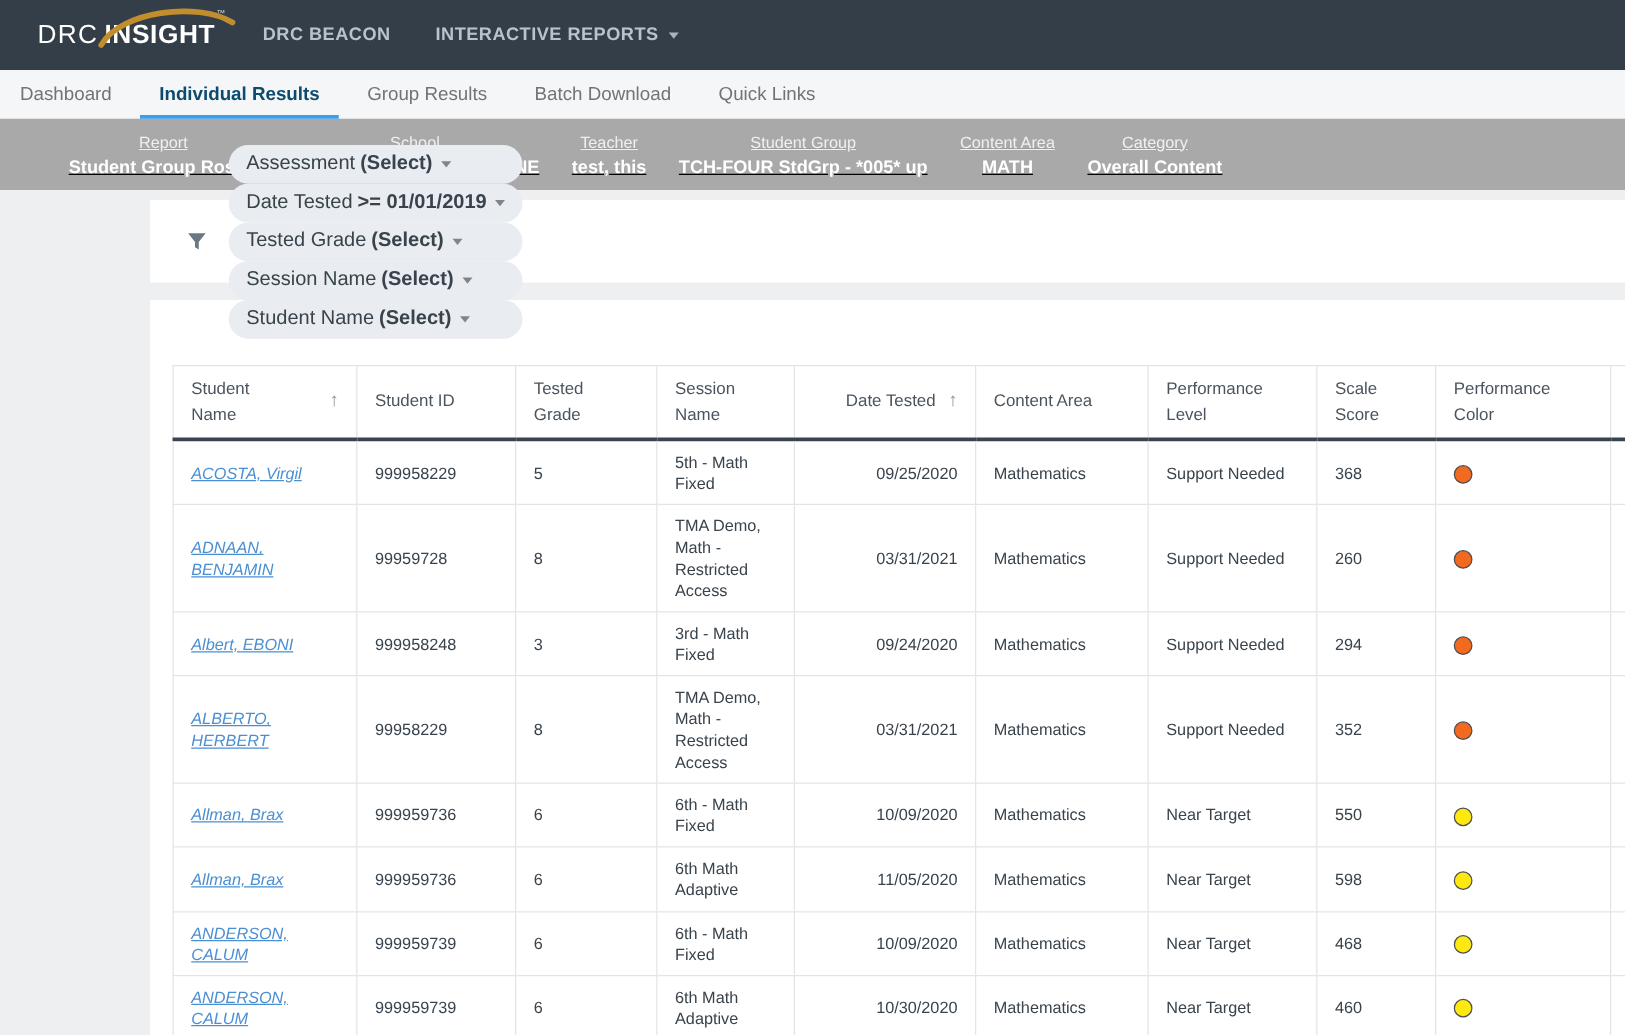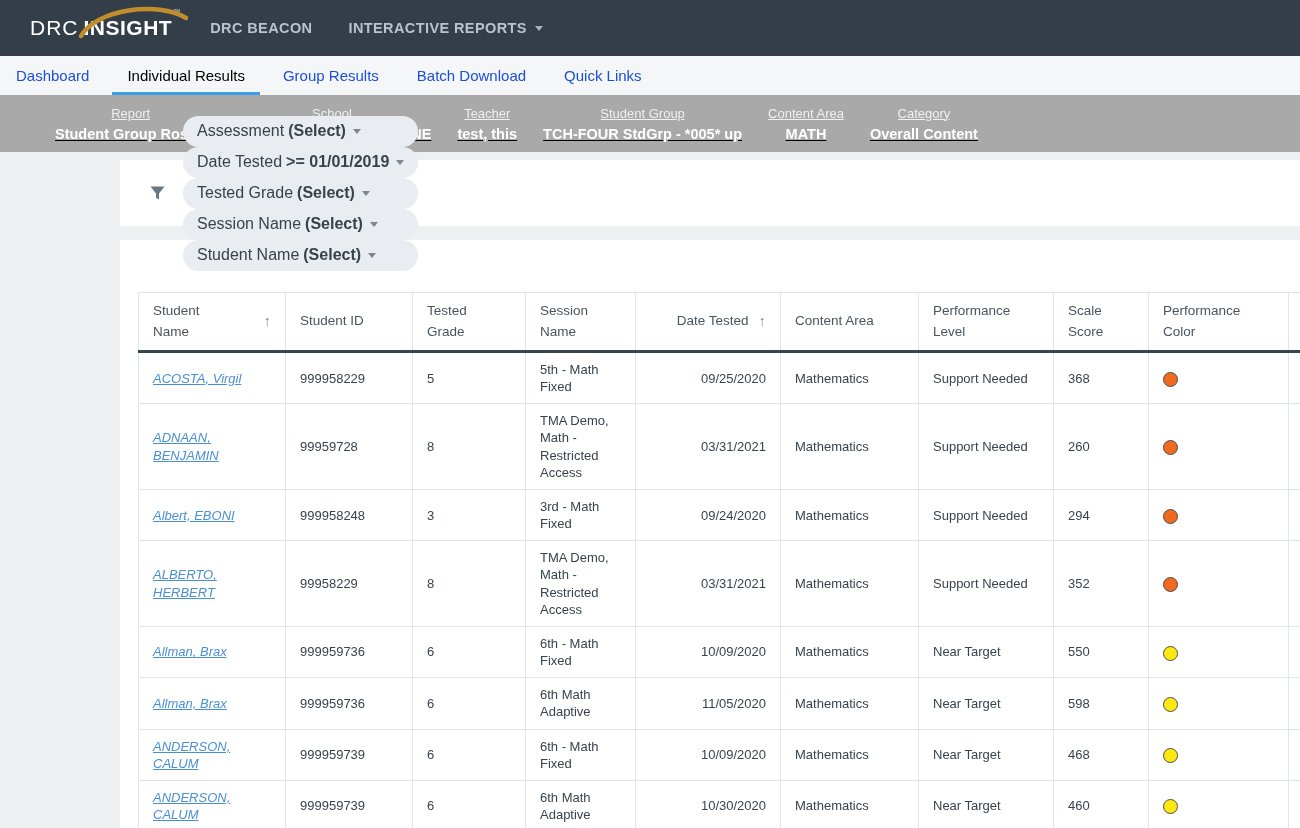--- a/index.html
+++ b/index.html
@@ -19,23 +19,23 @@
   .logo-insight { font-size:21px; font-weight:700; letter-spacing:0.5px; position:relative; z-index:1; }
   .logo-swoosh { position:absolute; left:-10px; top:-13px; width:118px; height:40px; z-index:2; pointer-events:none; }
   .logo-tm { font-size:7px; color:#cfd5da; vertical-align:top; position:relative; top:-8px; margin-left:1px; }
   .nav-items { display:flex; align-items:center; }
   .nav-item { color:#b9c3cb; font-size:14.5px; font-weight:600; letter-spacing:0.4px; margin-right:36px;
               display:flex; align-items:center; gap:8px; cursor:pointer; white-space:nowrap; }
   .caret-down { width:0; height:0; border-left:4px solid transparent; border-right:4px solid transparent; border-top:5px solid #aab3bb; }
 
   
   .tabbar { height:39px; background:#f5f6f7; display:flex; align-items:stretch; padding-left:1px; }
-  .tab { display:flex; align-items:center; padding:0 15px; margin-right:8px; font-size:15px; color:#1d4ed8;
+  .tab { display:flex; align-items:center; padding:0 15px; margin-right:8px; font-size:15px; color:#737373;
          position:relative; cursor:pointer; white-space:nowrap; }
-  .tab.active { color:#000000; font-weight:400; }
+  .tab.active { color:#0c4a6e; font-weight:700; }
   .tab.active::after { content:""; position:absolute; left:0; right:0; bottom:0; height:3px; background:#3aa0ee; }
 
   
   .contextbar { height:57px; background:#a9a9a9; display:flex; align-items:center; gap:26px; padding-left:55px;text-decoration:underline; }
   .ctx-field { display:flex; flex-direction:column; align-items:center; gap:5px; }
   .ctx-label { color:#f0f0f0; font-size:13px; text-decoration:underline; cursor:pointer; white-space:nowrap; }
   .ctx-value { color:#ffffff; font-size:14.5px; font-weight:700; white-space:nowrap; }
 
   
   .content { margin-left:120px; width:1180px; }

